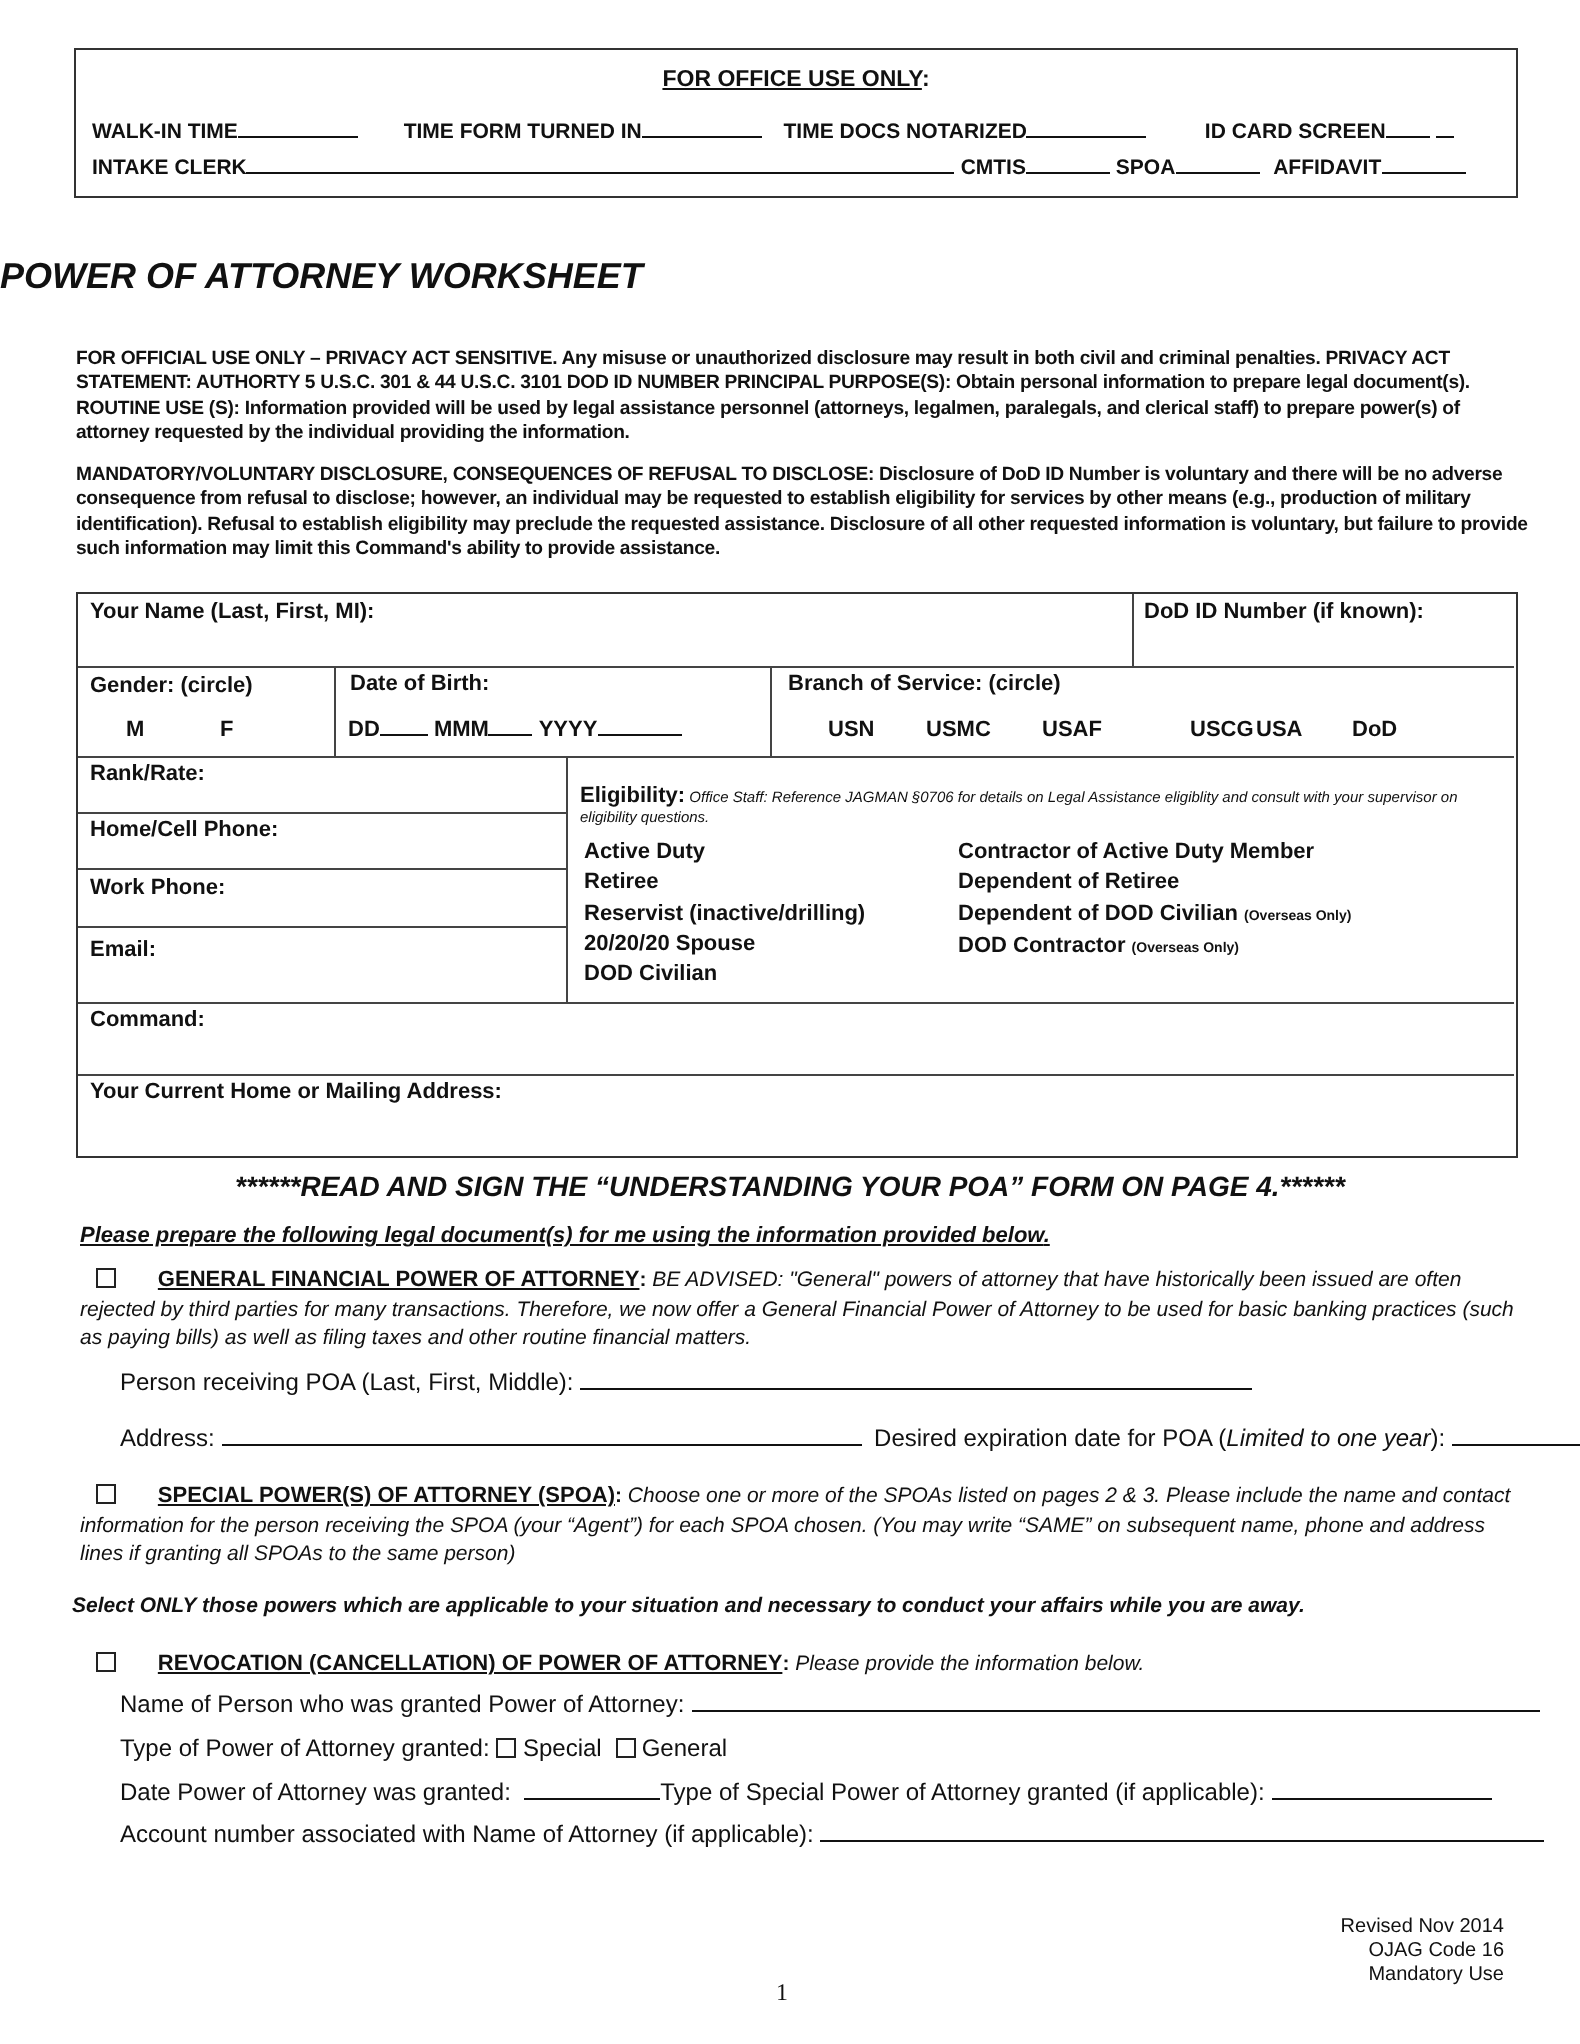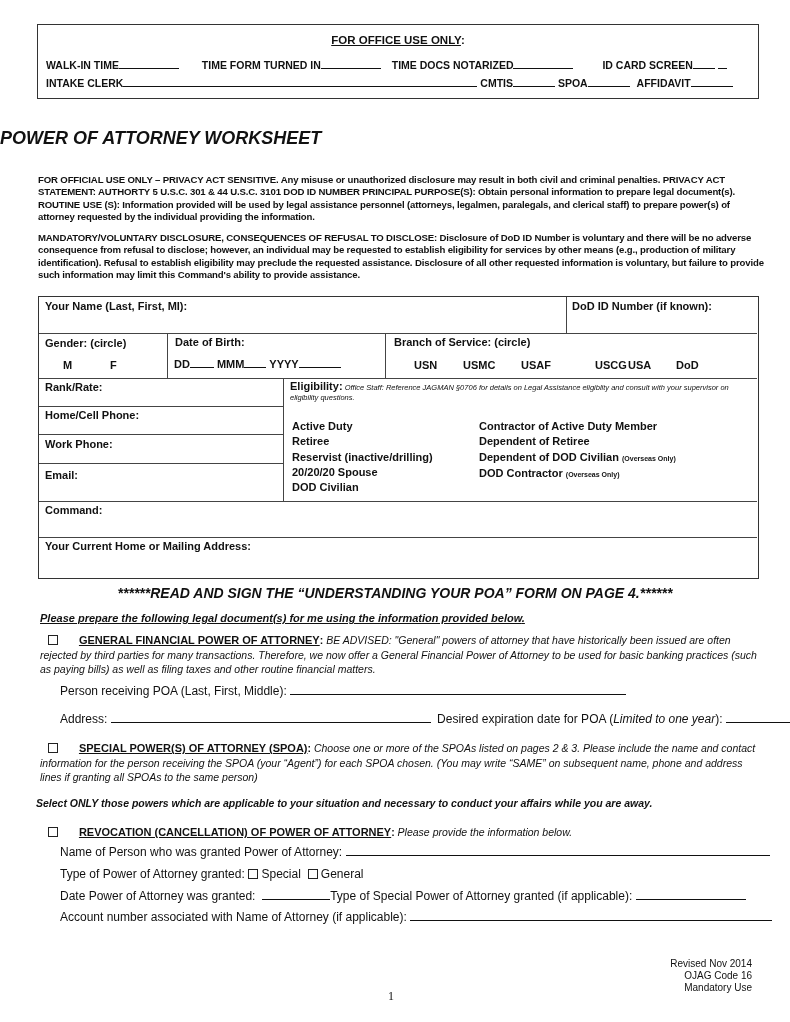--- a/index.html
+++ b/index.html
@@ -98,21 +98,21 @@
   <div class="opt" style="left:482px; top:62px;">USAF</div>
   <div class="opt" style="left:536px; top:62px;margin-left:20px;">USCG</div>
   <div class="opt" style="left:589px; top:62px;">USA</div>
   <div class="opt" style="left:637px; top:62px;">DoD</div>
 
   <div class="lbl" style="left:6px; top:84px;"><span>Rank/Rate:</span></div>
   <div class="lbl" style="left:6px; top:112px;"><span>Home/Cell Phone:</span></div>
   <div class="lbl" style="left:6px; top:141px;"><span>Work Phone:</span></div>
   <div class="lbl" style="left:6px; top:172px;"><span>Email:</span></div>
 
-  <div class="abs" style="left:251px; top:84px; width:460px; font-size:7.5px; line-height:10px;">
+  <div class="abs" style="left:251px; top:96px; width:460px; font-size:7.5px; line-height:10px;">
     <span style="font-size:11px; font-weight:bold;">Eligibility:</span>
     <span class="smi">Office Staff: Reference JAGMAN §0706 for details on Legal Assistance eligiblity and consult with your supervisor on eligibility questions.</span>
   </div>
 
   <div class="abs" style="left:253px; top:122px; font-size:11px; font-weight:bold; line-height:15.3px;">
     <div>Active Duty</div>
     <div>Retiree</div>
     <div>Reservist (inactive/drilling)</div>
     <div>20/20/20 Spouse</div>
     <div>DOD Civilian</div>

